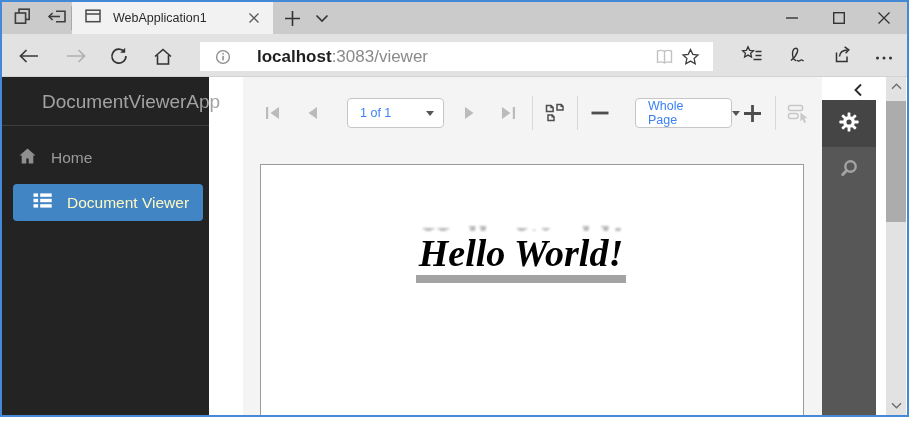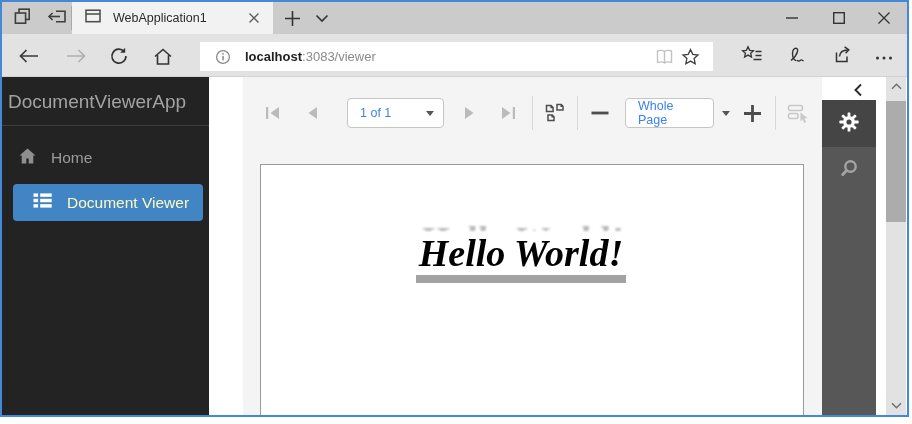--- a/index.html
+++ b/index.html
@@ -21,48 +21,48 @@
   .win-btn{position:absolute;top:2px;width:30px;height:28px;display:flex;align-items:center;justify-content:center;}
   .wb-min{left:775px;} .wb-max{left:822px;} .wb-close{left:867px;}
 
   
   .addr{position:absolute;left:0;top:32px;right:0;height:43px;background:#e2e2e2;
         border-bottom:1px solid #d2d2d2;box-sizing:border-box;}
   .nav-btn{position:absolute;top:8px;width:30px;height:28px;display:flex;align-items:center;justify-content:center;}
   .nb-back{left:12px;} .nb-fwd{left:59px;} .nb-refresh{left:102px;} .nb-home{left:146px;}
   .addr-box{position:absolute;left:198px;top:8px;width:513px;height:29px;background:#fff;
             display:flex;align-items:center;padding:0 10px;box-sizing:border-box;}
-  .url{font-size:13px;color:#8a8a8a;margin-left:9px;flex:1;white-space:nowrap;overflow:hidden;}
+  .url{font-size:17px;color:#8a8a8a;margin-left:21px;flex:1;white-space:nowrap;overflow:hidden;}
   .url b{color:#1f1f1f;font-weight:700;}
   .addr-ic{width:26px;height:22px;display:flex;align-items:center;justify-content:center;flex:0 0 auto;}
   .hub-btn{position:absolute;top:8px;width:32px;height:28px;display:flex;align-items:center;justify-content:center;}
   .hb-hub{left:734px;} .hb-pen{left:779px;} .hb-share{left:824px;} .hb-more{left:866px;}
 
   
   .content{position:absolute;left:0;top:75px;right:0;bottom:0;background:#fff;}
 
   .sidebar{position:absolute;left:0;top:0;bottom:0;width:207px;background:#232323;}
-  .sb-title{height:48px;line-height:49px;padding-left:6px;font-size:19px;color:#a2a2a2;
+  .sb-title{height:48px;line-height:49px;padding-left:40px;font-size:19px;color:#a2a2a2;
             border-bottom:1px solid #3d3d3d;white-space:nowrap;}
   .nav-item{position:absolute;left:0;width:207px;height:36px;display:flex;align-items:center;
             padding-left:16px;box-sizing:border-box;color:#9b9b9b;font-size:15.5px;gap:14px;}
   .nav-item.home{top:63px;}
   .nav-item.active{top:107px;left:11px;width:190px;height:37px;background:#4285c4;color:#fef9c3;
                    border-radius:4px;padding-left:19px;}
 
   .viewer{position:absolute;left:241px;top:0;bottom:0;width:579px;background:#f4f4f4;overflow:hidden;}
   .vt-btn{position:absolute;top:22px;width:28px;height:28px;display:flex;align-items:center;justify-content:center;}
   .vb-first{left:15px;} .vb-prev{left:55px;} .vb-next{left:213px;} .vb-last{left:251px;}
   .vb-thumbs{left:298px;} .vb-minus{left:343px;} .vb-plus{left:495px;} .vb-select{left:541px;}
   .vt-sep{position:absolute;top:19px;width:1px;height:34px;background:#d8d8d8;}
   .sep1{left:289px;} .sep2{left:334px;} .sep3{left:532px;}
   .combo{position:absolute;top:21px;height:30px;background:#fff;border:1px solid #c6c6c6;border-radius:4px;
          box-sizing:border-box;display:flex;align-items:center;justify-content:space-between;
          padding:0 9px 0 12px;font-size:12.5px;color:#3b82f6;}
-  .combo-page{left:104px;width:97px;} .combo-zoom{left:382px;width:89px;gap:41px;}
+  .combo-page{left:104px;width:97px;} .combo-zoom{left:392px;width:97px;gap:41px;}
   .caret{width:0;height:0;border:4px solid transparent;border-top:5px solid #555;margin-top:5px;margin-left:8px;}
 
   .page{position:absolute;left:17px;top:87px;width:544px;height:262px;background:#fff;
         border:1px solid #9b9b9b;box-sizing:border-box;overflow:hidden;}
   .doc-line{position:absolute;left:0;right:0;top:66px;text-align:center;color:#000;
             font-family:"Liberation Serif","DejaVu Serif",serif;font-style:italic;font-weight:bold;
             font-size:38px;transform:translateX(-11px);white-space:nowrap;}
   .doc-line .u{border-bottom:8px solid #a3a3a3;padding:0 3px 1px;}
   .doc-ghost{position:absolute;left:0;right:0;top:53px;height:13px;overflow:hidden;text-align:center;color:#000;
              font-family:"Liberation Serif","DejaVu Serif",serif;font-style:italic;font-weight:bold;

